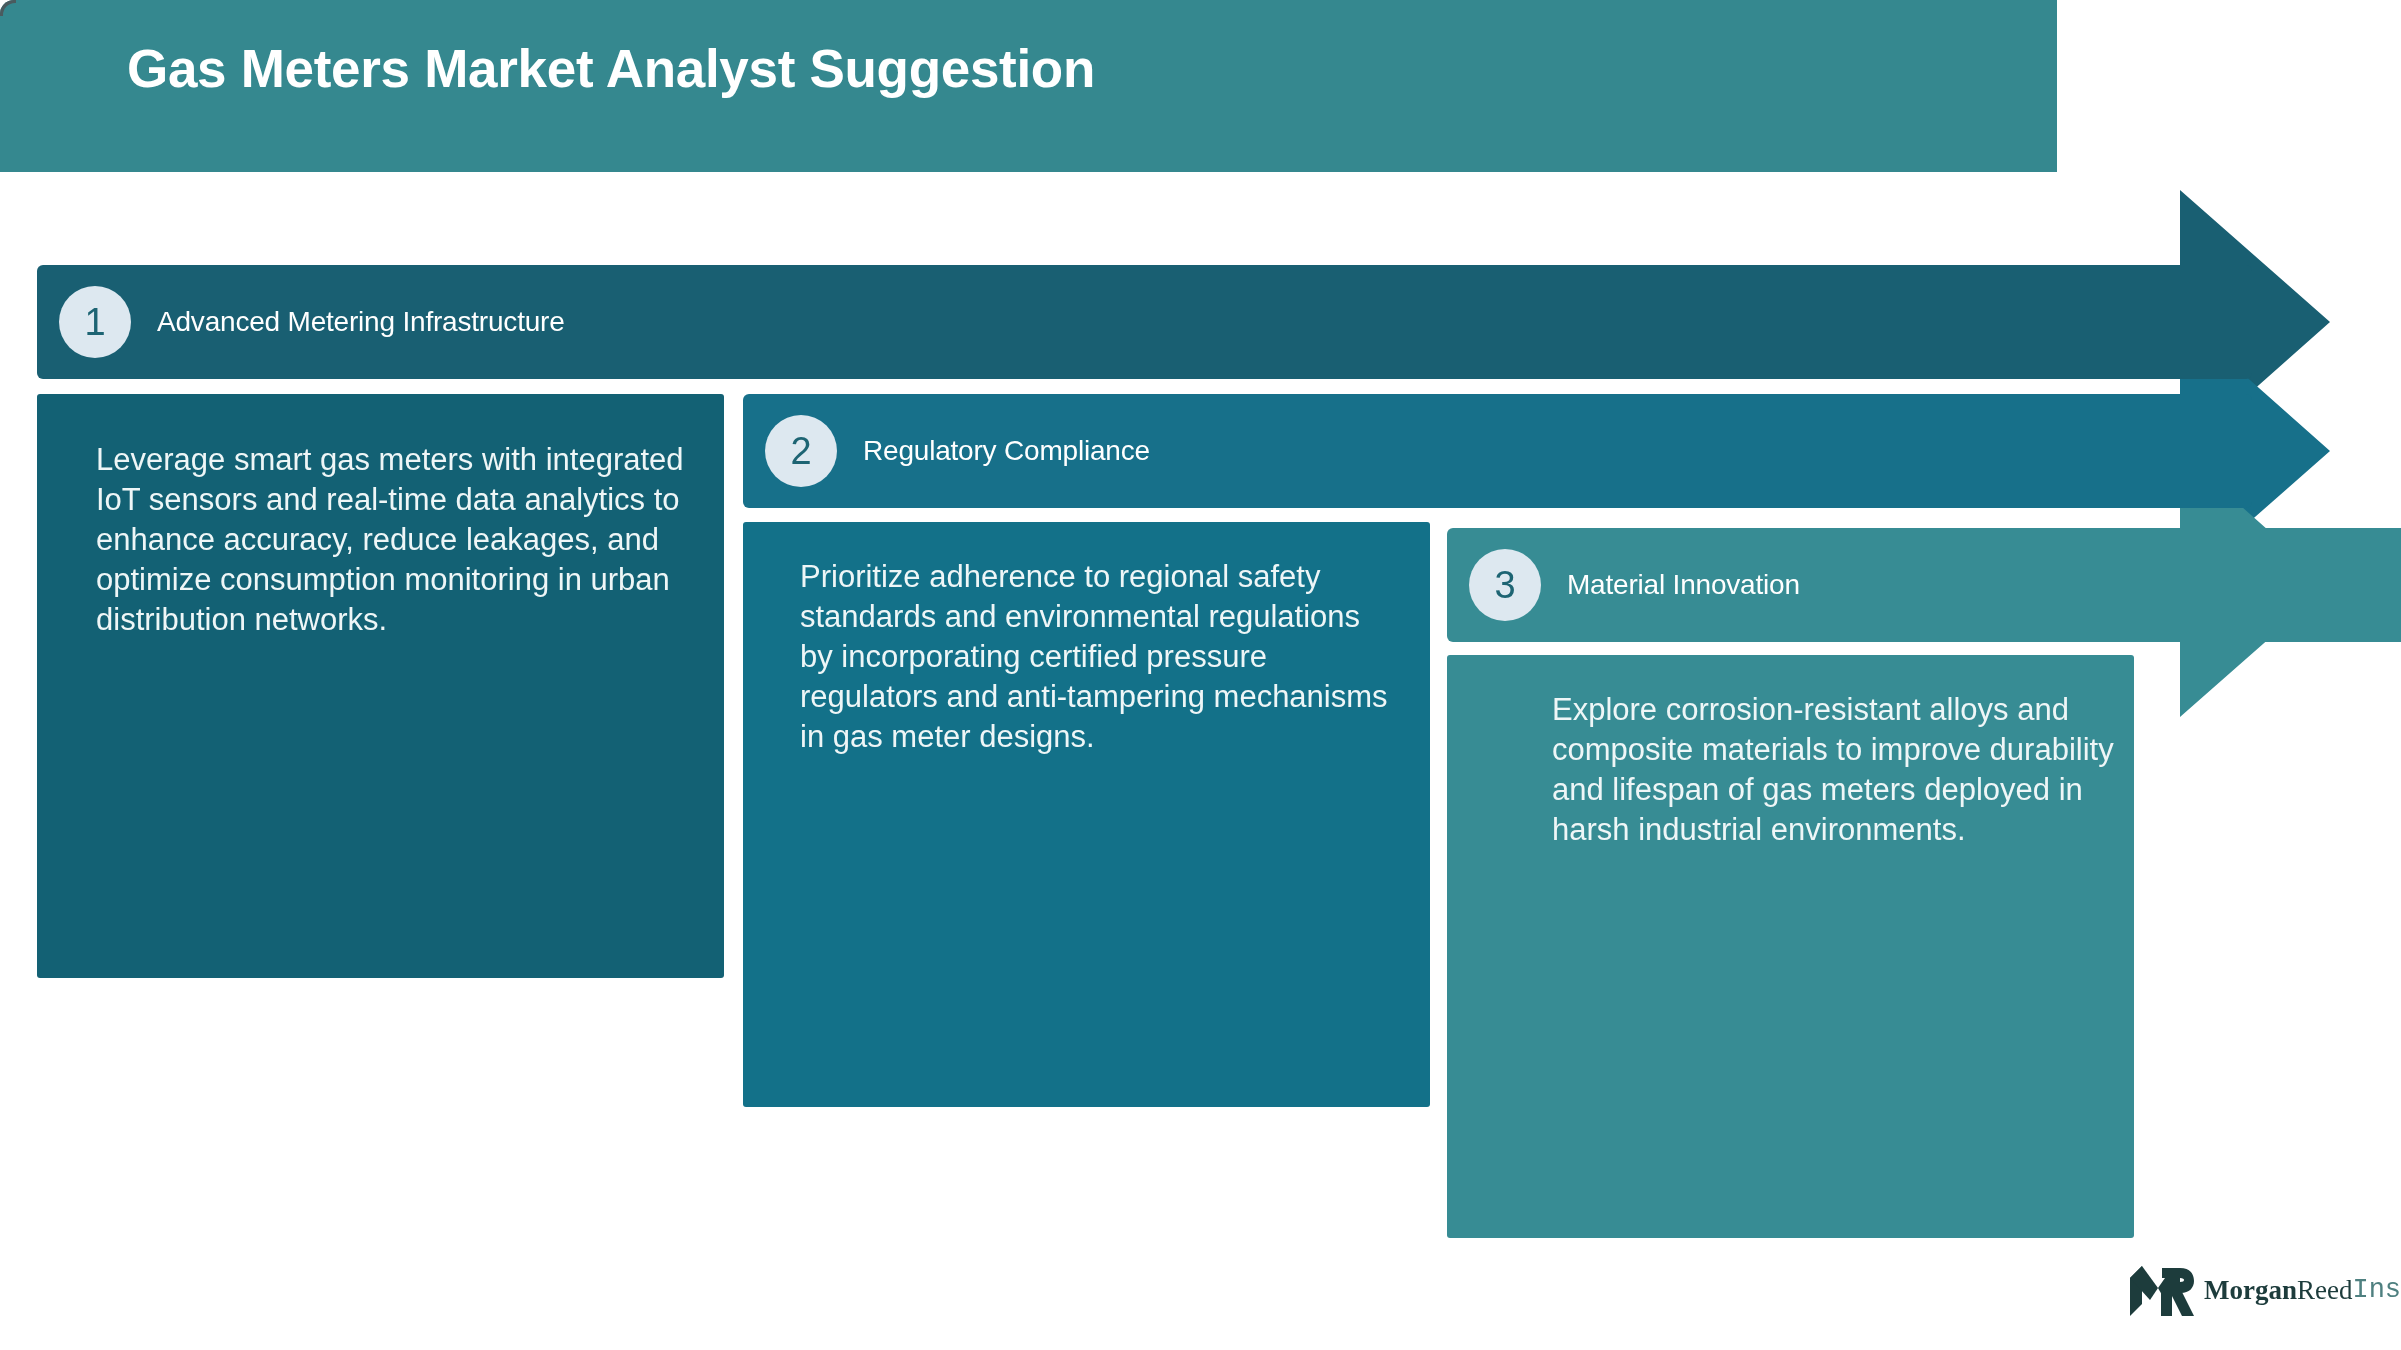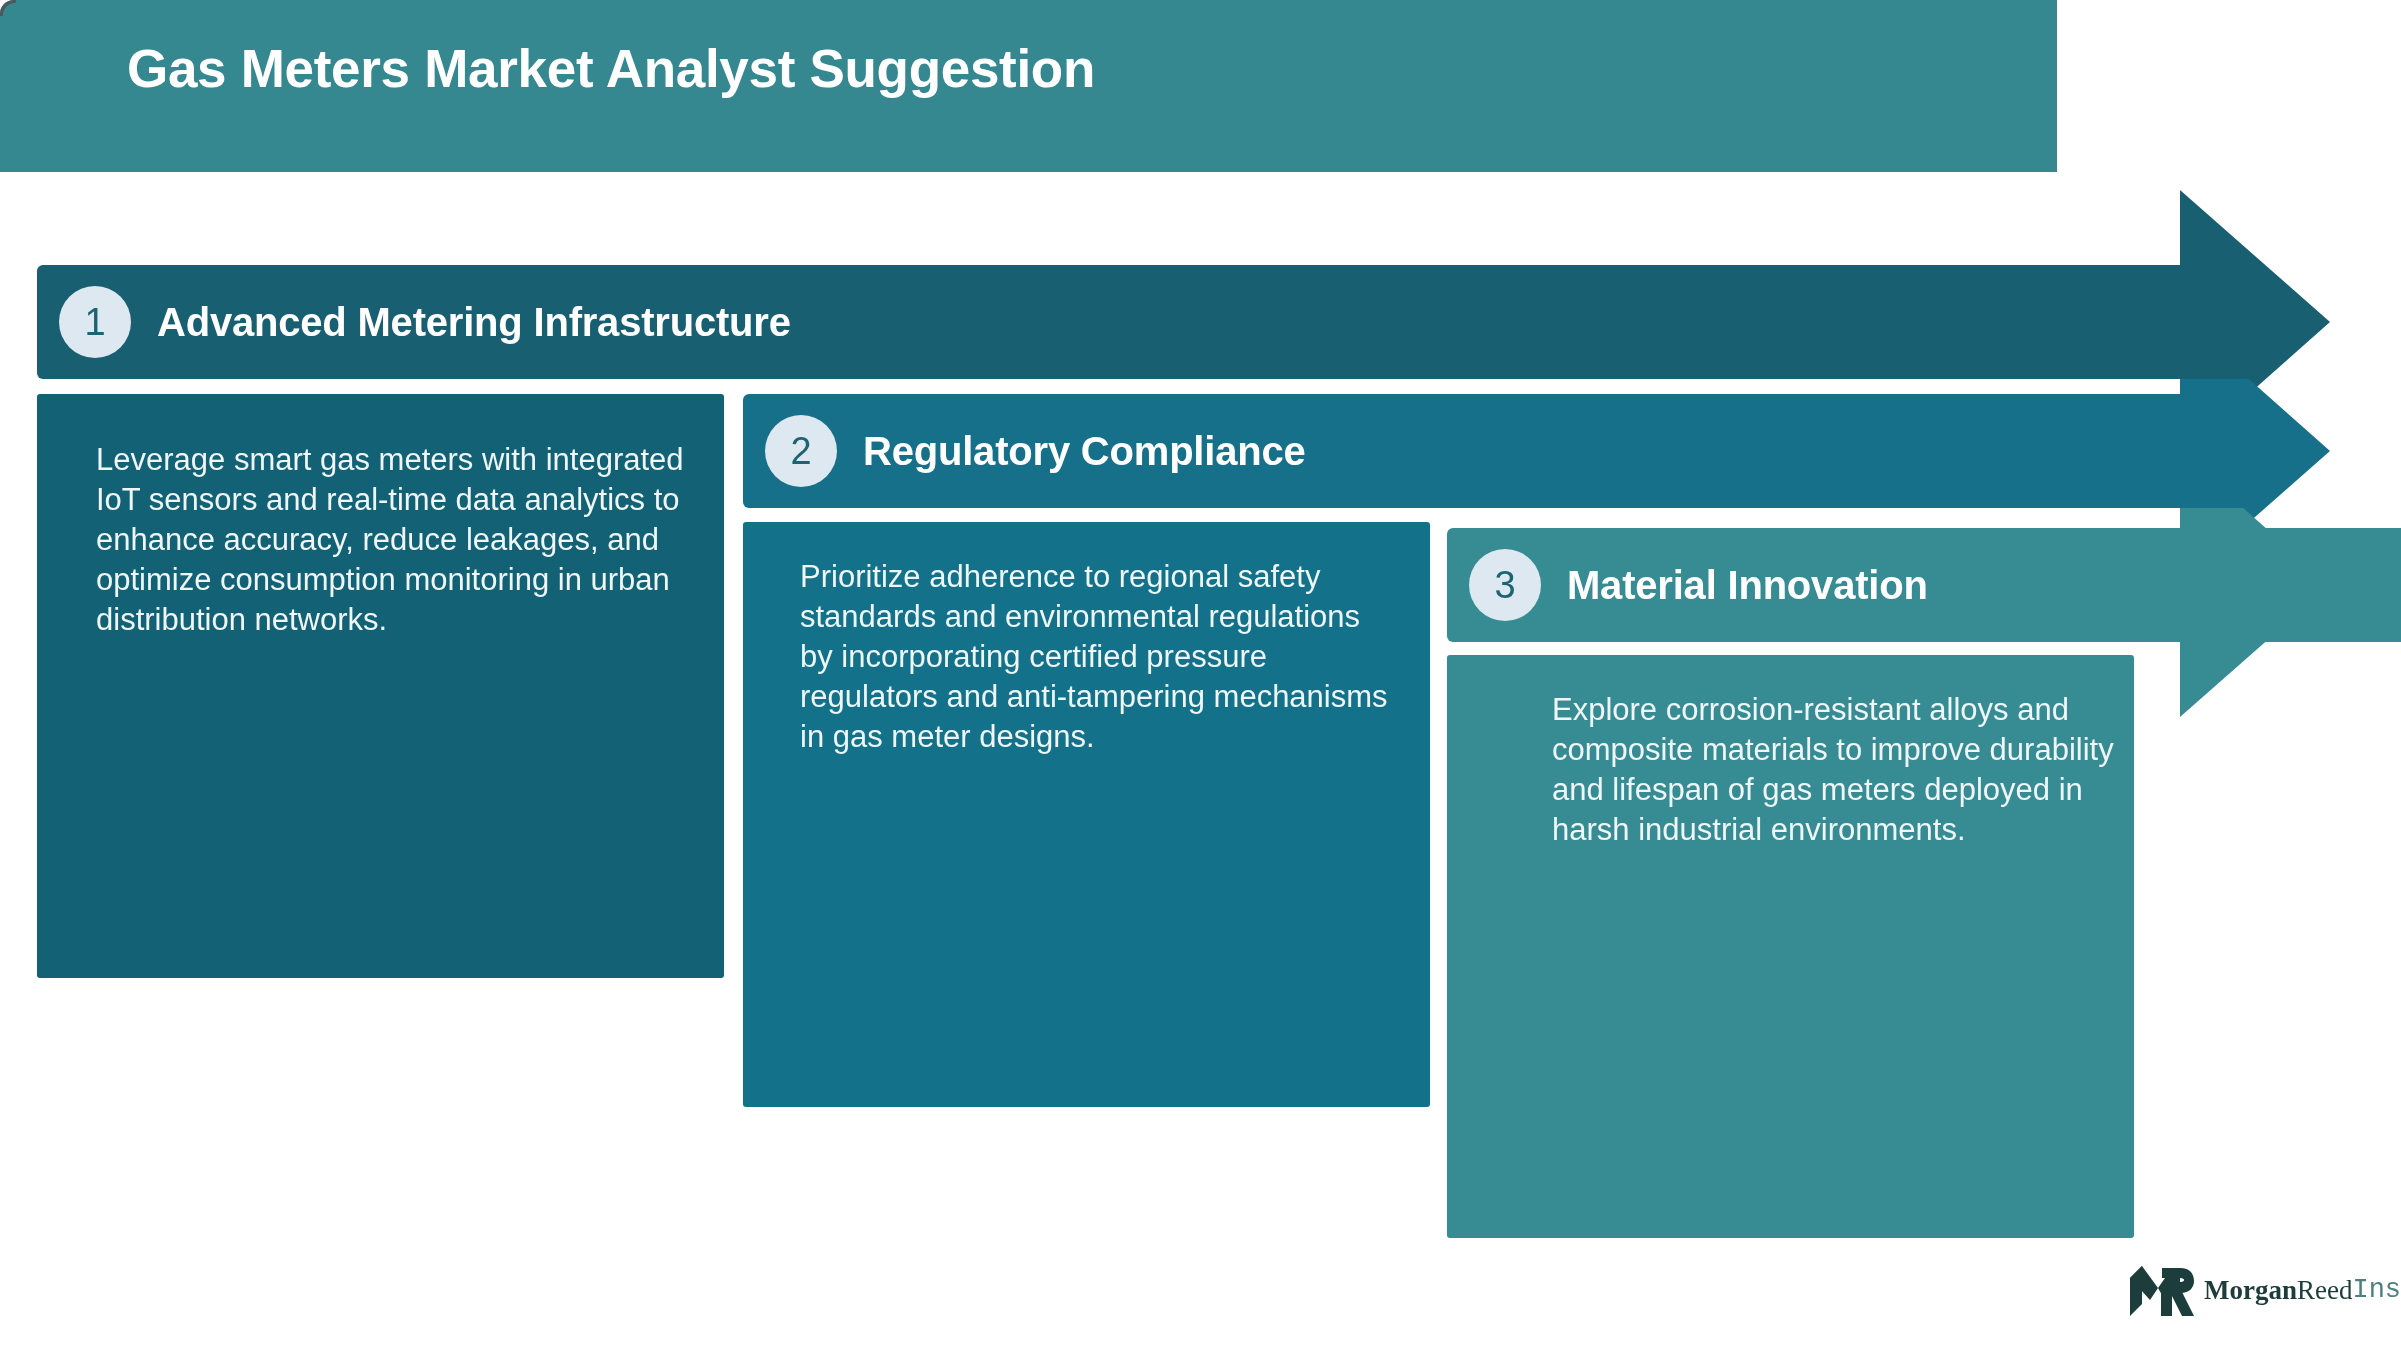--- a/index.html
+++ b/index.html
@@ -89,22 +89,22 @@
     background: #dde8f0;
     color: #1d6473;
     font-size: 38px;
     font-weight: normal;
     display: flex;
     align-items: center;
     justify-content: center;
     flex: 0 0 auto;
   }
   .band-title {
-    font-size: 40px;
-    font-weight: bold;
+    font-size: 28px;
+    font-weight: normal;
     color: #ffffff;
     white-space: nowrap;
     letter-spacing: -0.2px;
   }
 
   .band-body {
     position: absolute;
     border-radius: 3px;
   }
   .band-text {

